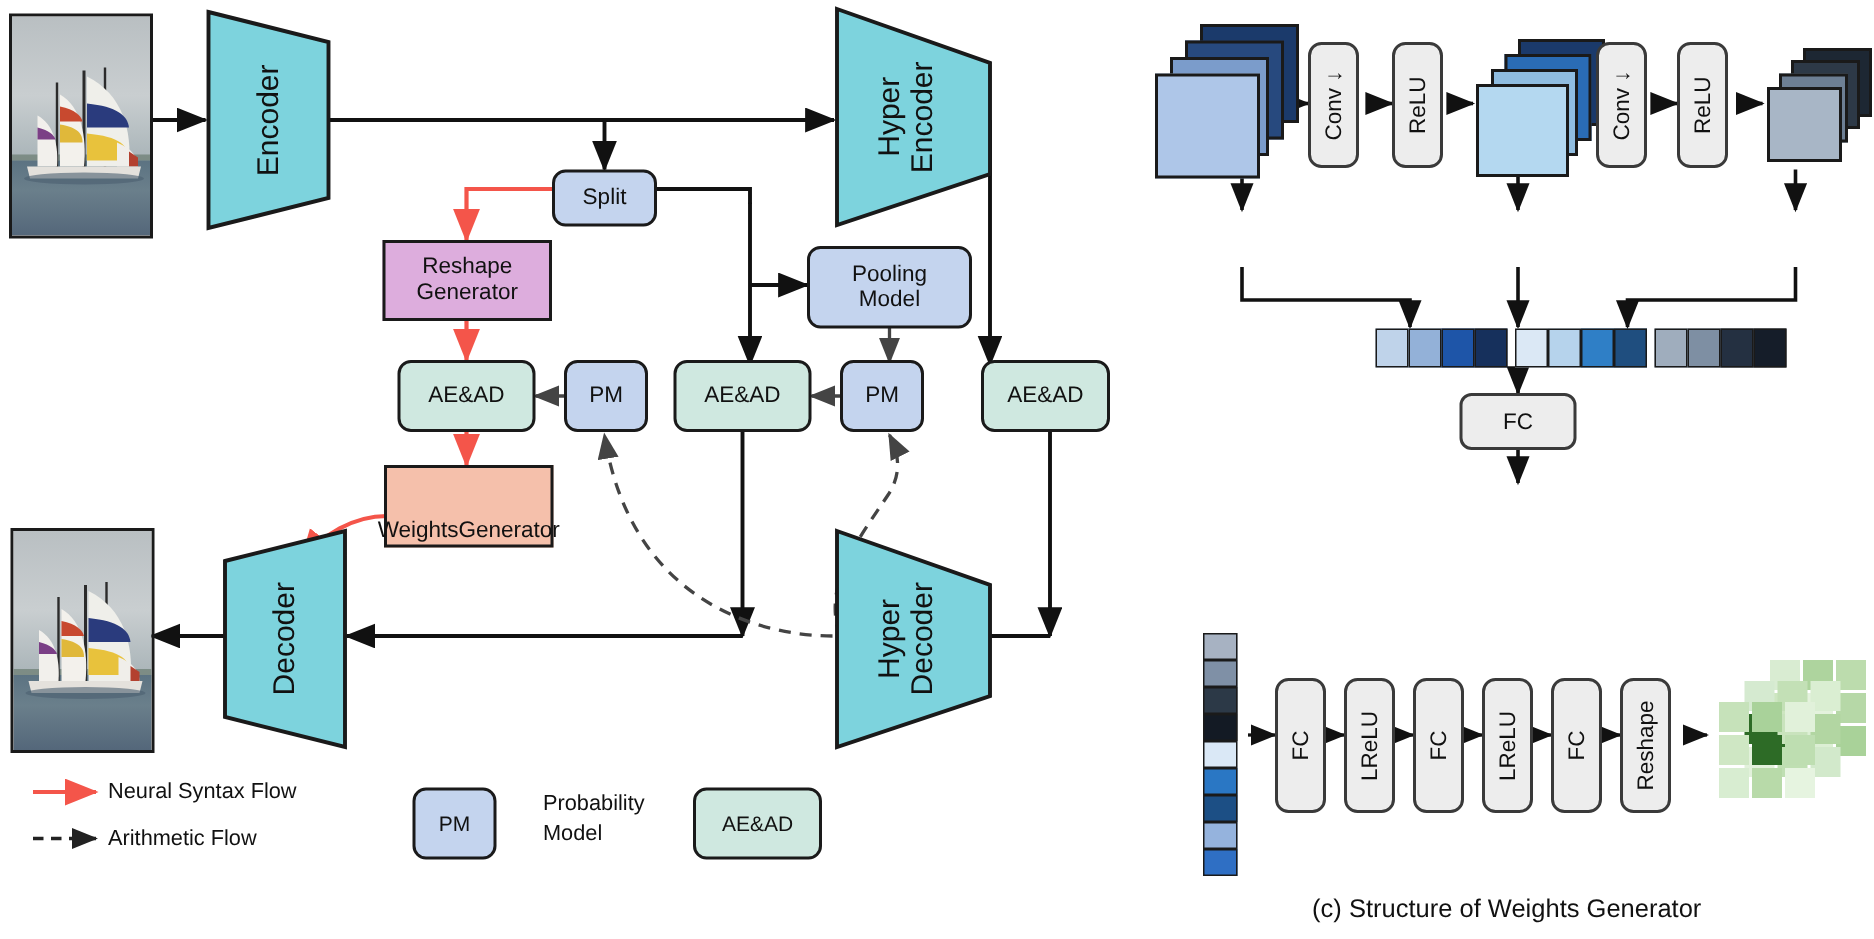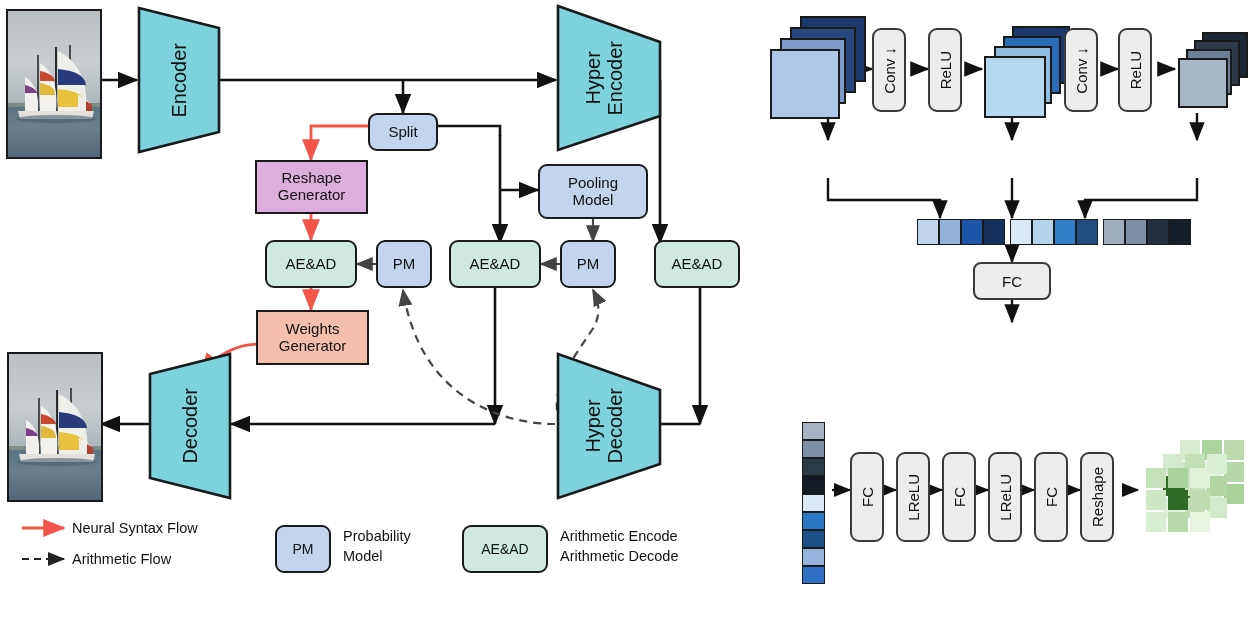--- a/index.html
+++ b/index.html
@@ -196,21 +196,21 @@
   </div>
 
   <div class="node rounded c-blue" style="left:560px;top:240px;width:56px;height:48px;">
     <span>PM</span>
   </div>
 
   <div class="node rounded c-mint" style="left:654px;top:240px;width:86px;height:48px;">
     <span>AE&amp;AD</span>
   </div>
 
-  <div class="node sq c-salmon" style="left:256px;top:310px;width:113px;height:55px;flex-direction:column;">
+  <div class="node sq c-salmon" style="left:256px;top:310px;width:113px;height:55px;flex-direction:row;align-items:flex-end;">
     <span>Weights</span>
     <span>Generator</span>
   </div>
 
   <div class="trap" style="left:148px;top:352px;width:84px;height:148px;">
     <svg width="84" height="148">
         <polygon points="2,22 82,2 82,146 2,126" fill="#7dd3dd" stroke="#1a1a1a" stroke-width="2.6"></polygon>
       </svg>
     <div class="lbl">
         <span>Decoder</span>
@@ -263,31 +263,27 @@
       </marker>
     </defs>
     <line x1="4" y1="47" x2="46" y2="47" stroke="#222" stroke-width="2.2" stroke-dasharray="7,5" marker-end="url(#ah3)"></line>
   </svg>
   <div class="legtext" style="left:72px;top:519px;">Neural Syntax Flow</div>
   <div class="legtext" style="left:72px;top:550px;">Arithmetic Flow</div>
 
   <div class="legbox c-blue" style="left:275px;top:525px;width:56px;height:48px;">
     <span>PM</span>
   </div>
-  <div class="legtext" style="left:343px;top:527px;">
+  <div class="legtext" style="left:362px;top:527px;">
     <div>Probability</div>
     <div>Model</div>
   </div>
 
   <div class="legbox c-mint" style="left:462px;top:525px;width:86px;height:48px;">
     <span>AE&amp;AD</span>
-  </div>
-  <div class="legtext" style="left:560px;top:527px;">
-    <div>Arithmetic Encode</div>
-    <div>Arithmetic Decode</div>
   </div>
 
 
   <svg width="489" height="330" style="left:760px;top:0">
     <defs>
       <marker id="bh" markerWidth="9" markerHeight="9" refX="7.4" refY="3.2" orient="auto" markerUnits="strokeWidth">
         <path d="M0,0 L8,3.2 L0,6.4 z" fill="#111"></path>
       </marker>
     </defs>
     <g stroke="#111" stroke-width="2.4" fill="none" marker-end="url(#bh)">
@@ -445,14 +441,15 @@
         <u style="background: rgb(225, 241, 218);"></u>
         <u style="background: rgb(207, 231, 196);"></u>
         <u style="background: rgb(45, 107, 38);"></u>
         <u style="background: rgb(190, 222, 177);"></u>
         <u style="background: rgb(216, 237, 209);"></u>
         <u style="background: rgb(184, 218, 169);"></u>
         <u style="background: rgb(230, 244, 224);"></u>
       </div>
     </div>
 
+  <div class="cap" style="left:760px;top:596px;width:489px;">(c) Structure of Weights Generator</div>
 
 </div>
 
 </body></html>

